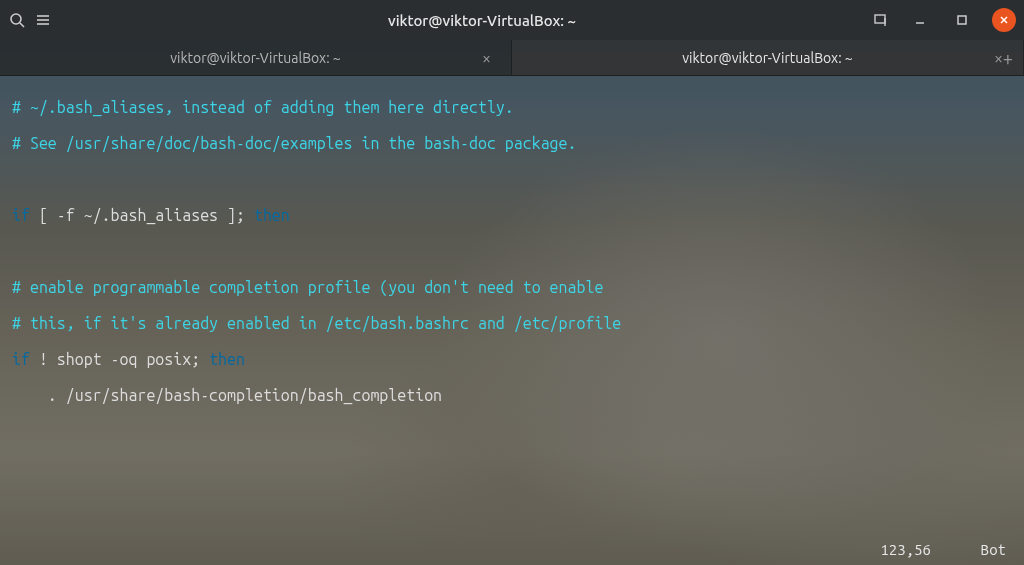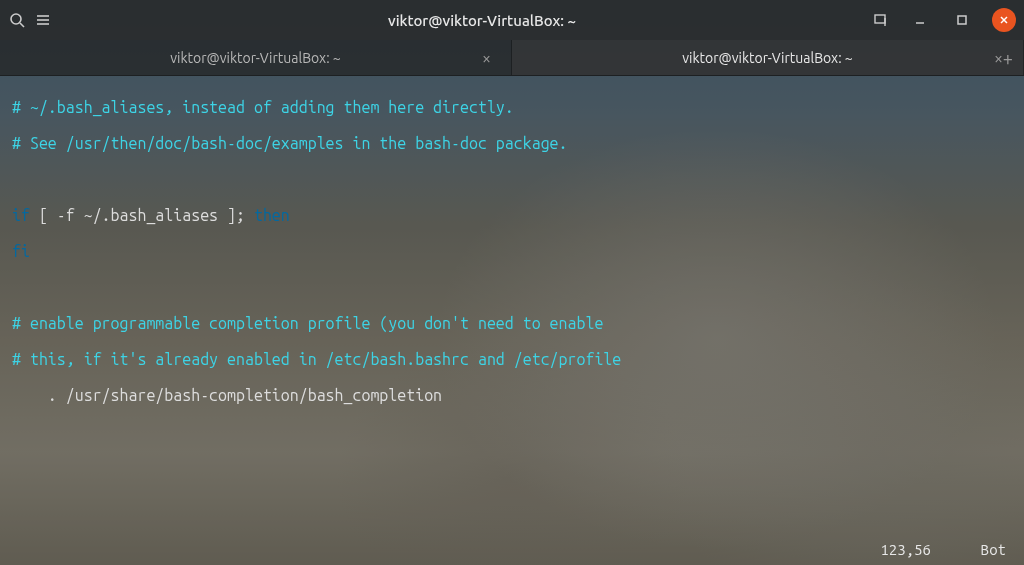--- a/index.html
+++ b/index.html
@@ -149,27 +149,27 @@
     </div>
     <div class="tab active">
       <span>viktor@viktor-VirtualBox: ~</span>
       <span class="tab-close">×</span>
       <span class="tab-add">+</span>
     </div>
   </div>
 
   <div class="terminal-content">
 <span class="line"><span class="c-comment"># ~/.bash_aliases, instead of adding them here directly.</span></span>
-<span class="line"><span class="c-comment"># See /usr/then/doc/bash-doc/examples in the bash-doc package.</span></span>
+<span class="line"><span class="c-comment"># See /usr/share/doc/bash-doc/examples in the bash-doc package.</span></span>
 <span class="line"> </span>
 <span class="line"><span class="c-key">if</span><span> [ -f ~/.bash_aliases ]; </span><span class="c-key">then</span></span>
-<span class="line"><span class="c-key">fi</span></span>
 <span class="line"> </span>
 <span class="line"><span class="c-comment"># enable programmable completion profile (you don't need to enable</span></span>
 <span class="line"><span class="c-comment"># this, if it's already enabled in /etc/bash.bashrc and /etc/profile</span></span>
+<span class="line"><span class="c-key">if</span><span> ! shopt -oq posix; </span><span class="c-key">then</span></span>
 <span class="line"><span>    . /usr/share/bash-completion/bash_completion</span></span>
 
 
 
 
 
 
 
 
 

